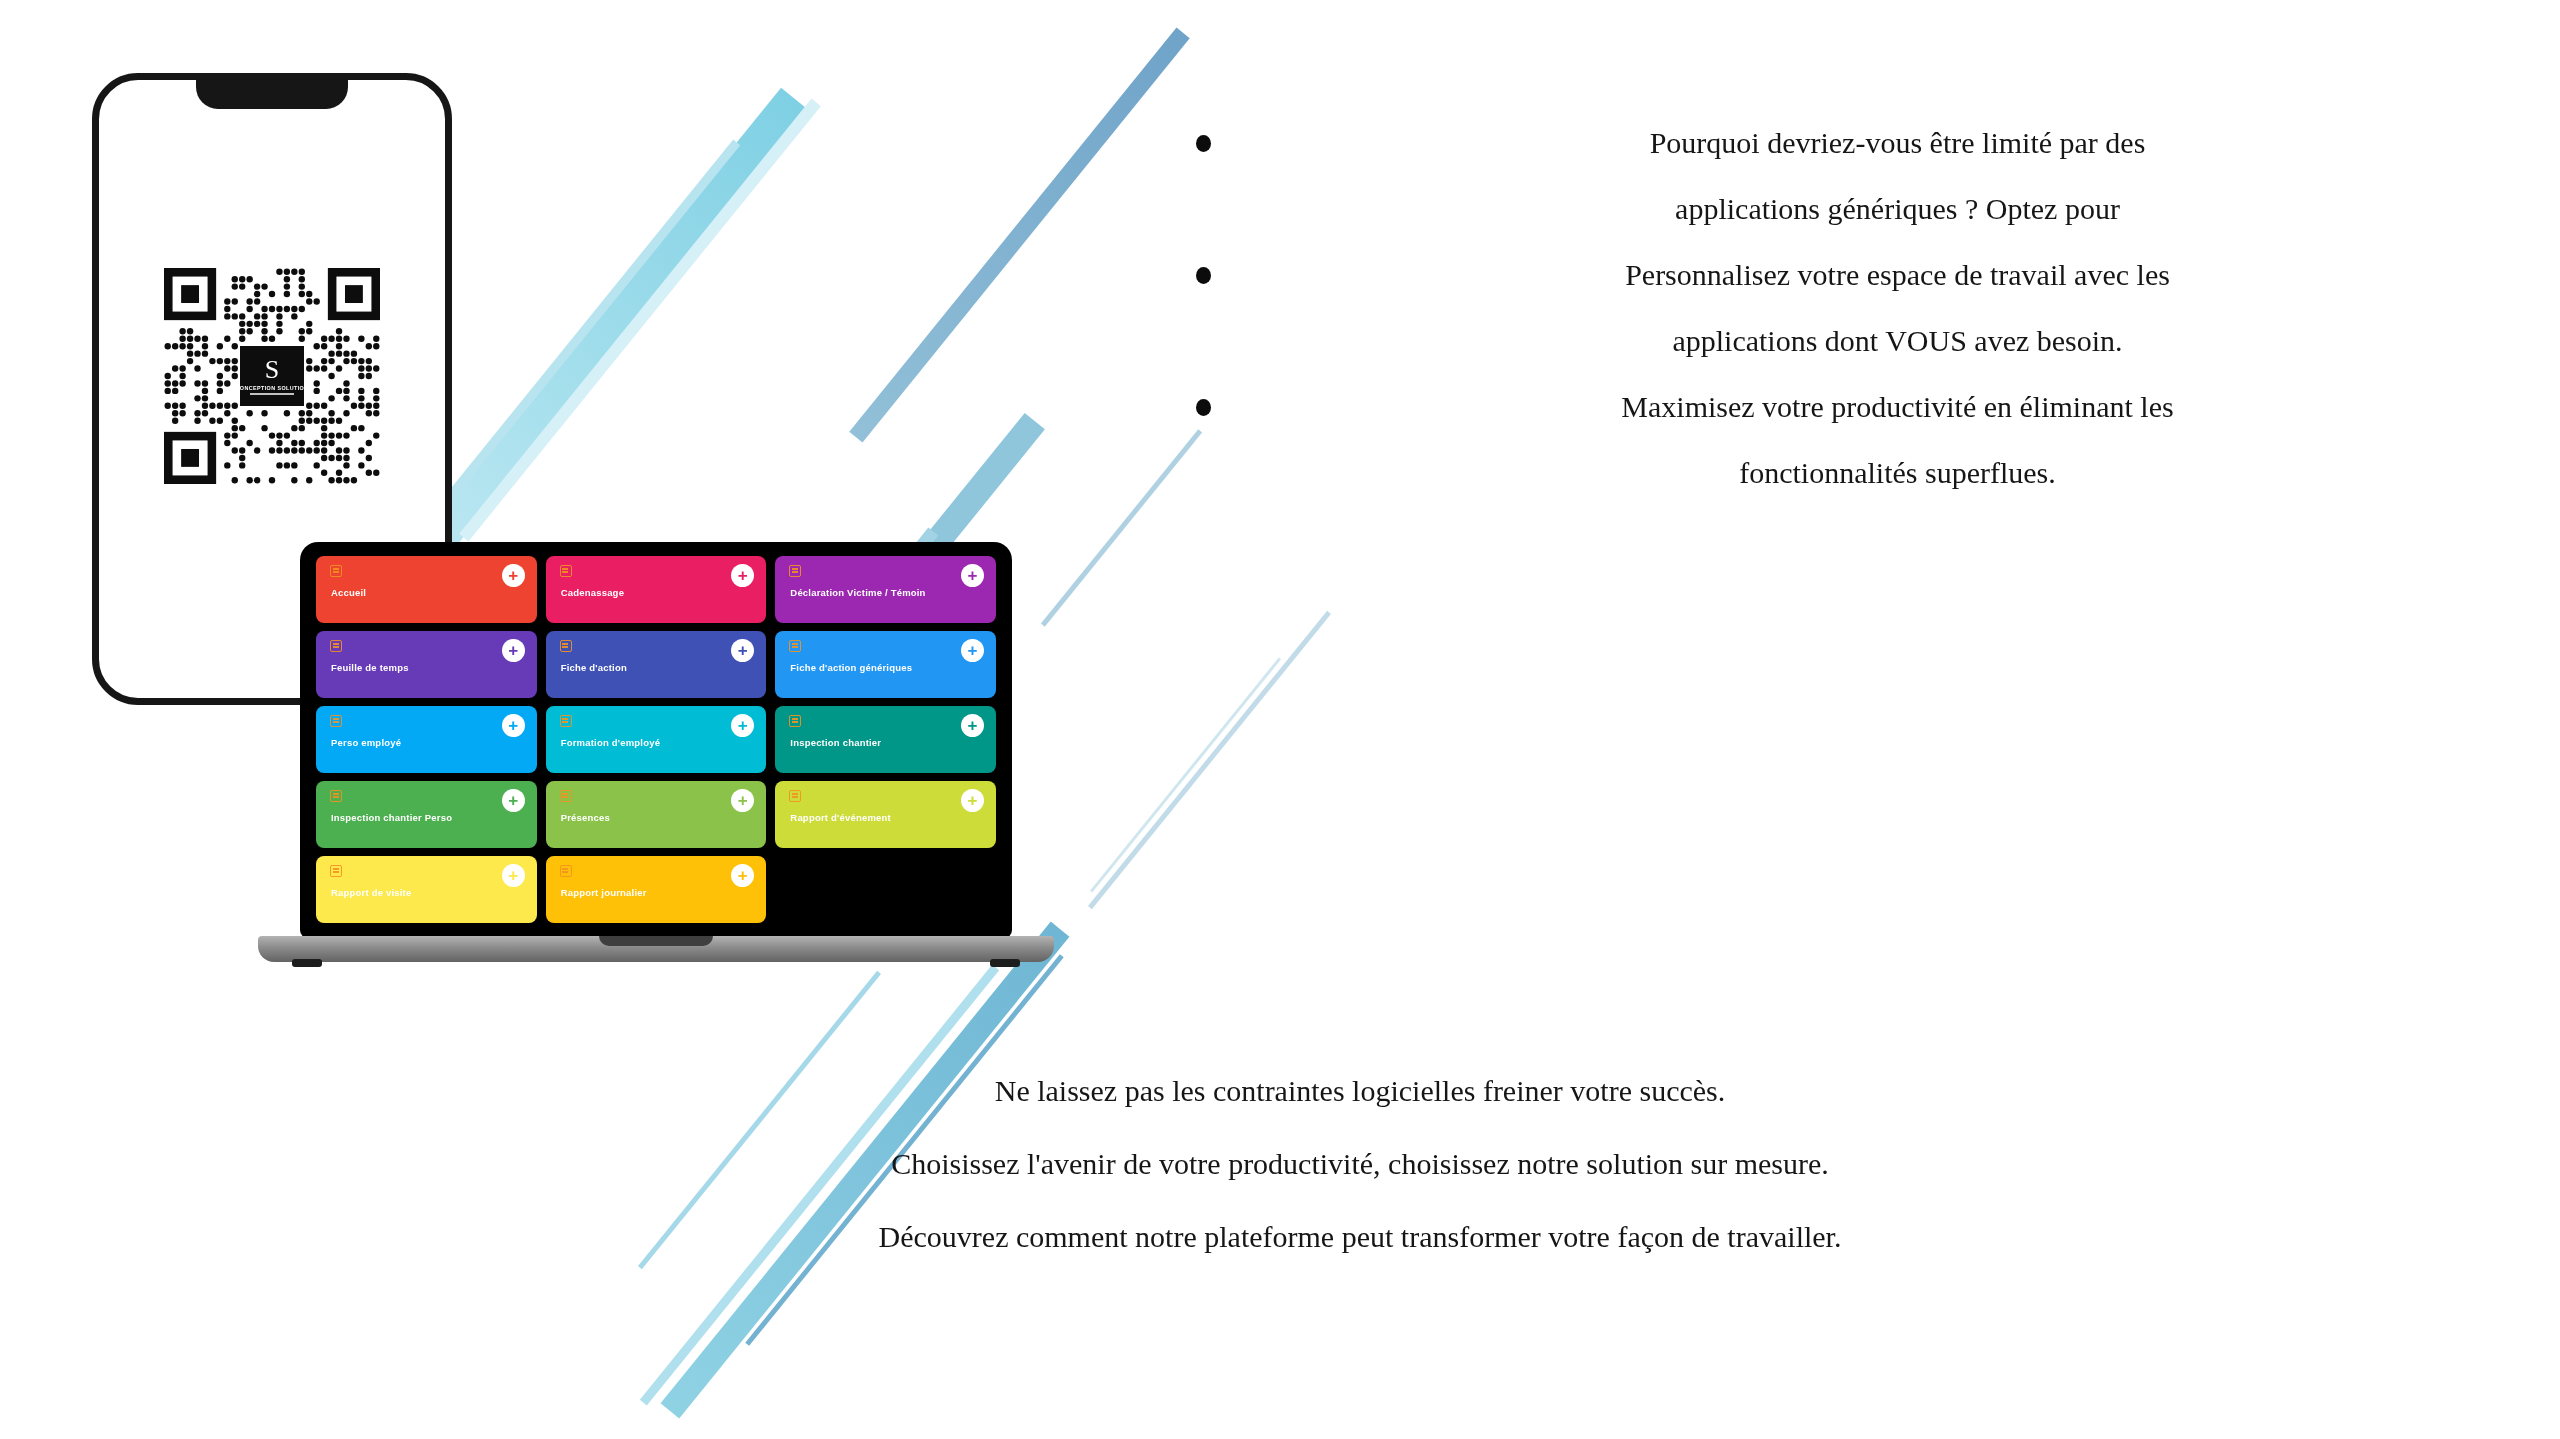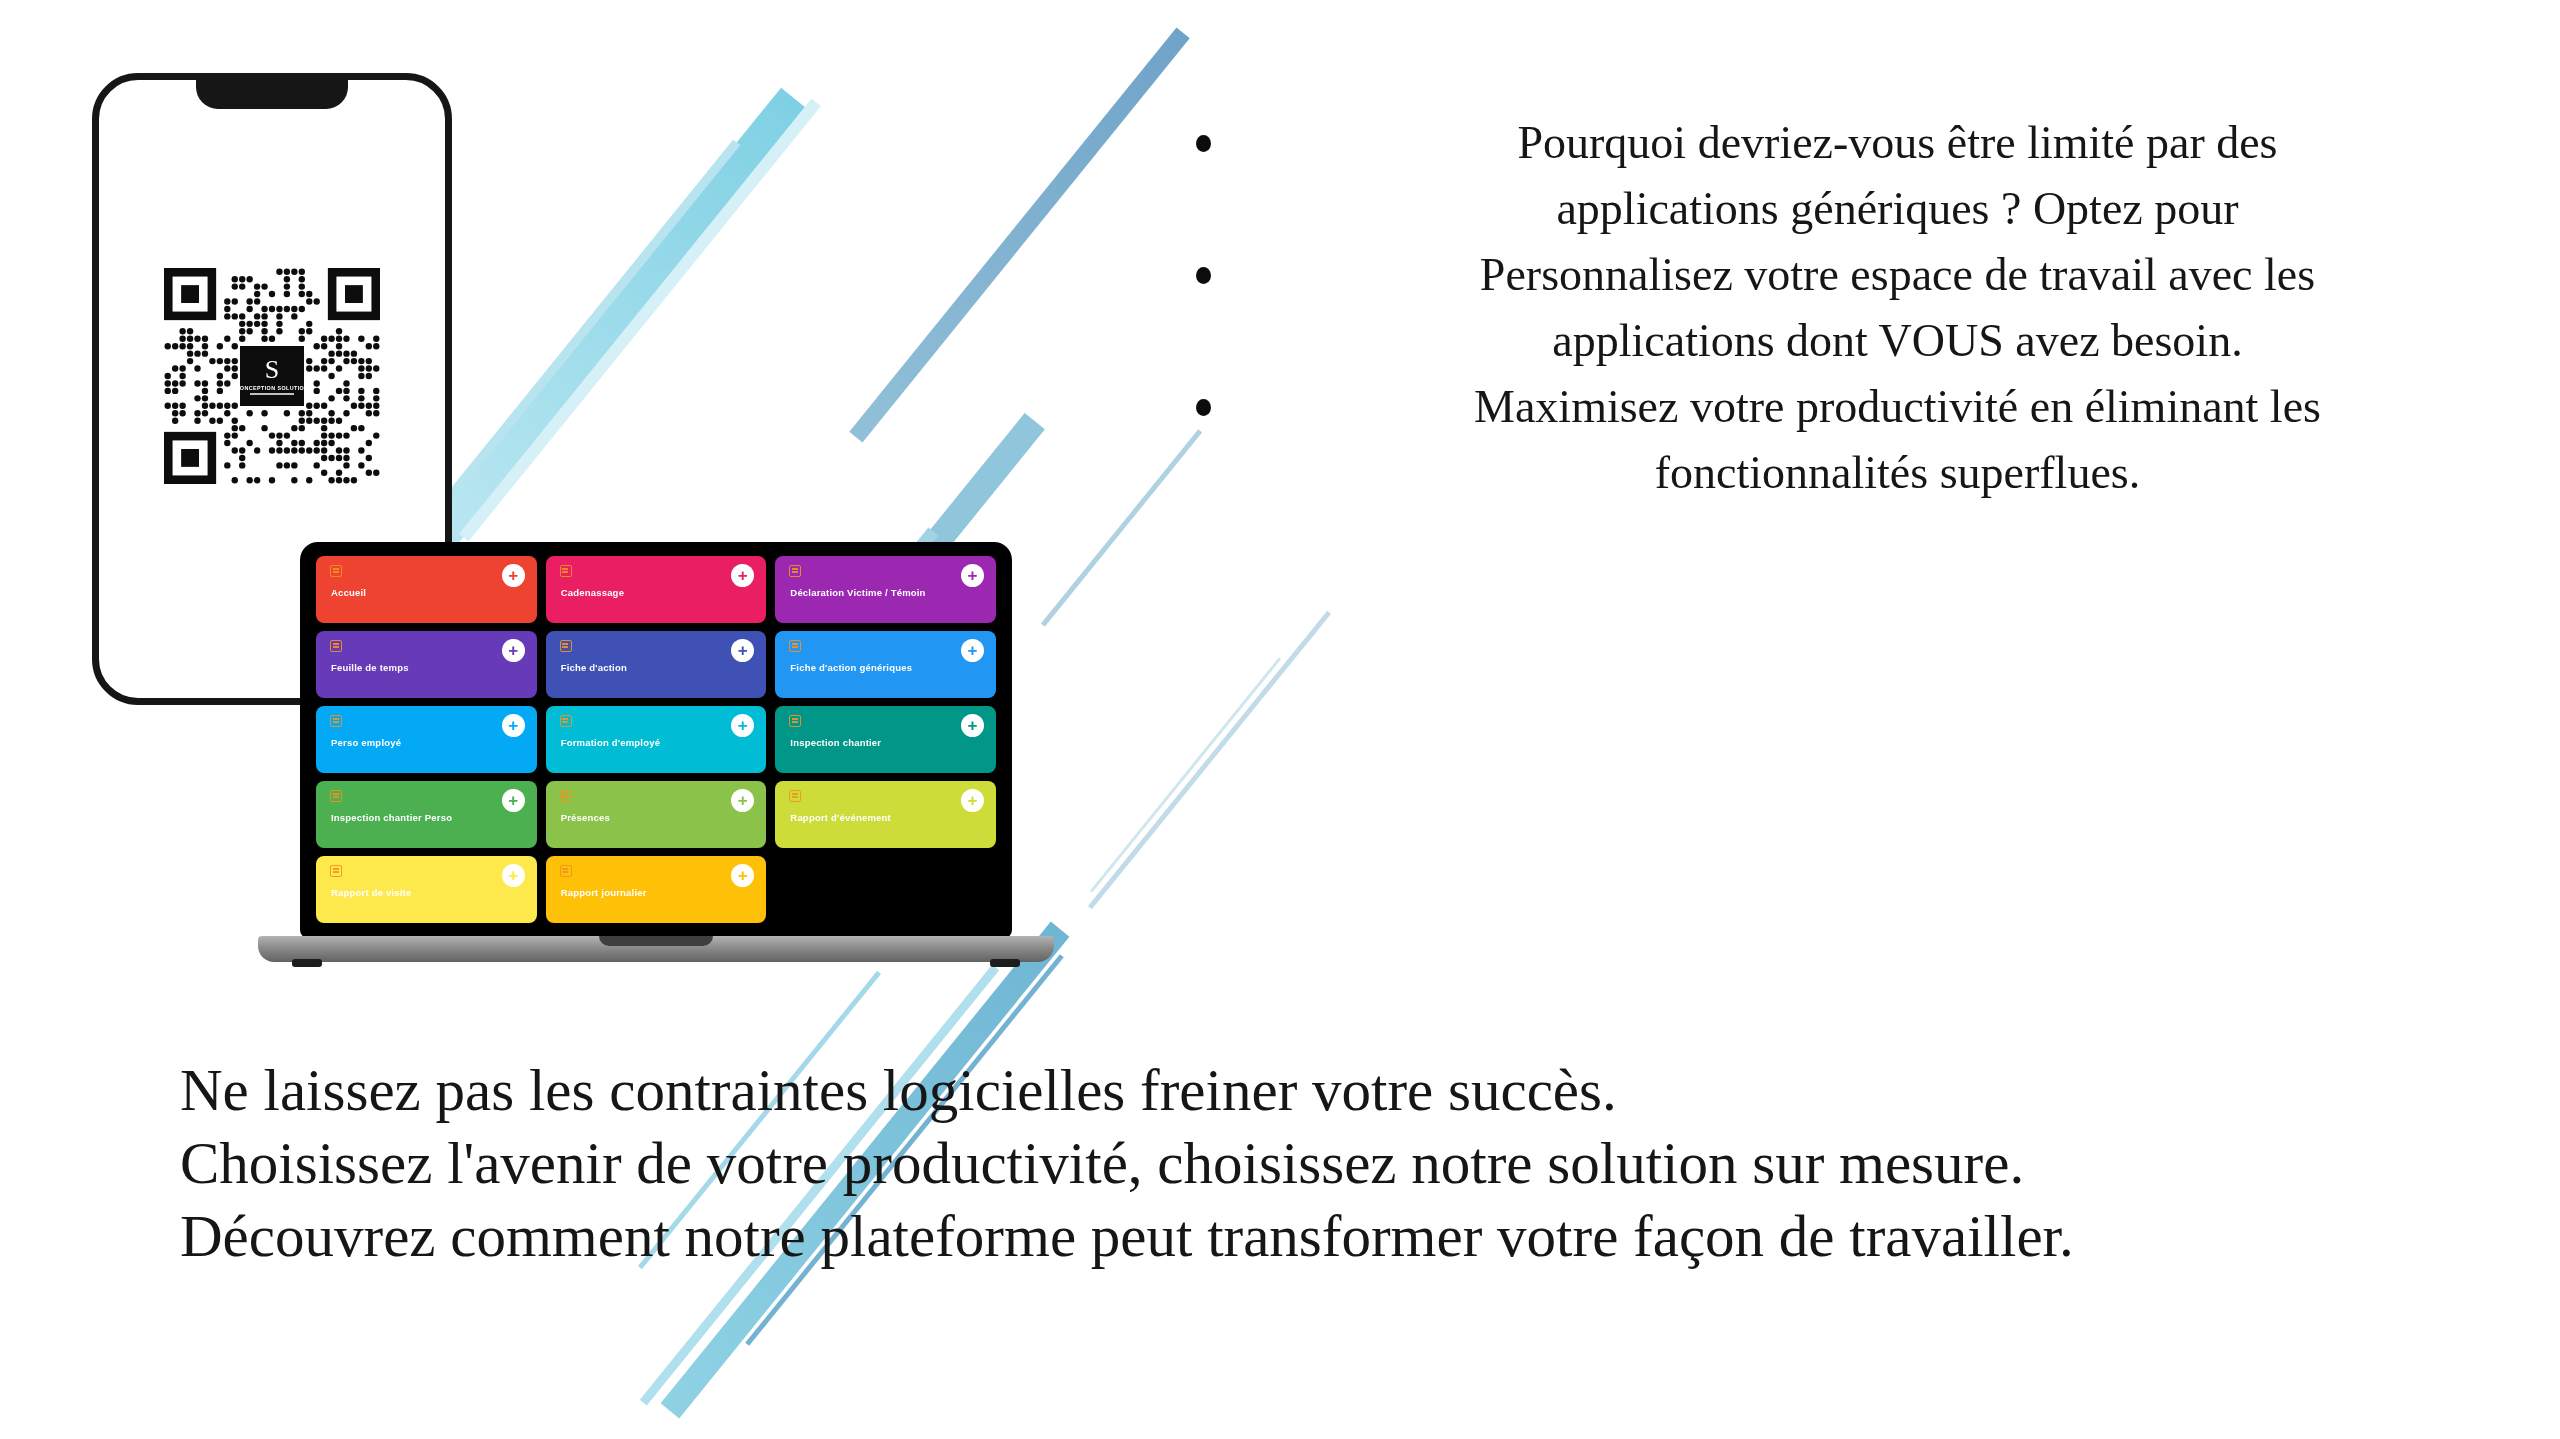--- a/index.html
+++ b/index.html
@@ -148,43 +148,44 @@
   .base-foot.left{left:34px;}
   .base-foot.right{right:34px;}
   
   .benefits{
     position:absolute;
     left:1150px;top:110px;
     width:1400px;
     margin:0;padding:0;
     list-style:none;
     font-family:"Liberation Serif",serif;
-    font-size:46px;line-height:66px;
+    font-size:30px;line-height:66px;
     color:#161616;
     z-index:2;
   }
   .benefits li{
     position:relative;
     text-align:center;
     padding-left:95px;
   }
   .benefits li .dot{
     position:absolute;
     left:46px;top:25px;
     width:15px;height:17px;
     background:#0c0c0c;
     border-radius:50%;
   }
   .benefits .bl{display:block;}
   .closing{
     position:absolute;
     left:180px;top:1054px;
     width:2360px;
+    text-align:center;
     font-family:"Liberation Serif",serif;
-    font-size:59px;line-height:73px;
+    font-size:30px;line-height:73px;
     color:#161616;
     z-index:2;
   }
   .closing div{white-space:nowrap;}
 </style>
 </head>
 <body>
 
 <div>
 

